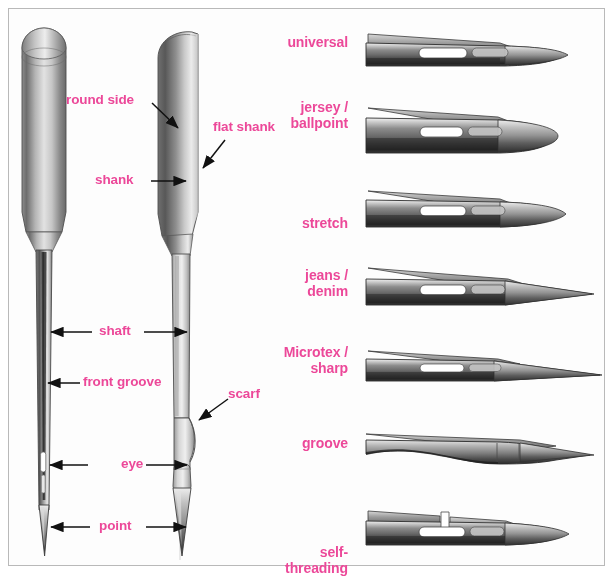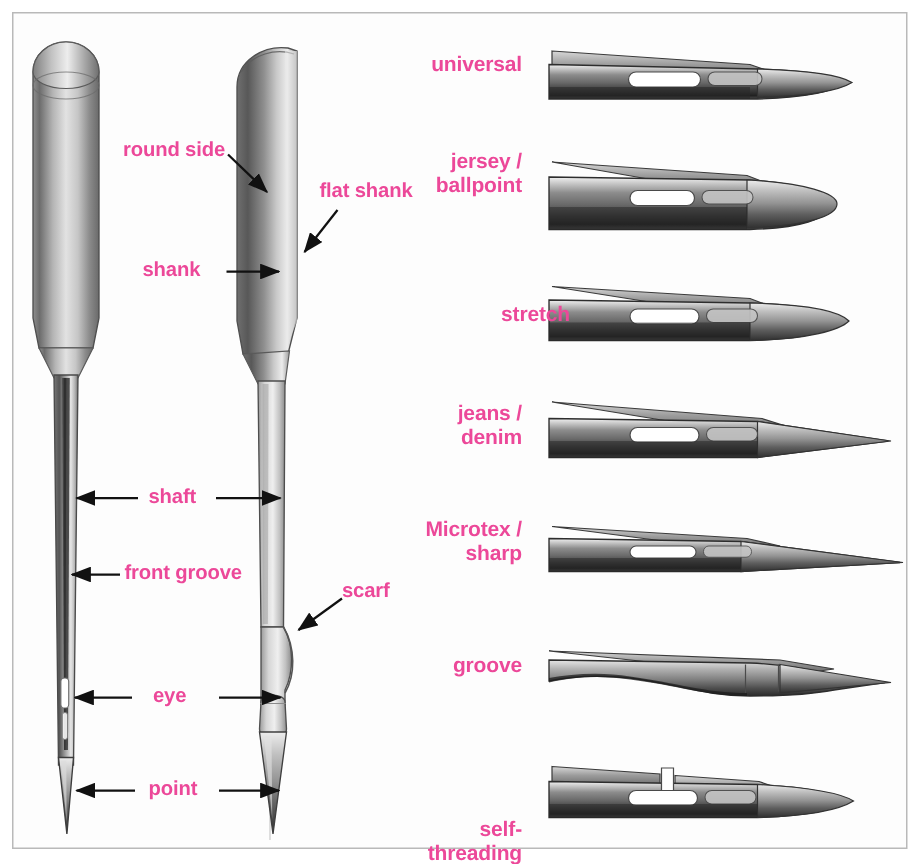--- a/index.html
+++ b/index.html
@@ -253,33 +253,33 @@
 
       <path d="M441,512 L449,512 L449,530 L441,530 Z" fill="#ffffff" stroke="#4a4a4a" stroke-width="0.8"></path>
       <rect x="419" y="527" width="46" height="10" rx="5" fill="#ffffff" stroke="#4a4a4a" stroke-width="0.8"></rect>
       <rect x="470" y="527" width="34" height="9" rx="4.5" fill="#c4c4c4" stroke="#4a4a4a" stroke-width="0.7" opacity="0.9"></rect>
       <path d="M366,536 L505,536 L505,545 L366,545 Z" fill="#262626" opacity="0.5"></path>
     </g>
 
   </svg>
   </div>
 
-  <div class="lbl lbl-left" style="left:66px;top:92px;padding-left:16px;">round side</div>
+  <div class="lbl lbl-left" style="left:66px;top:92px;">round side</div>
   <div class="lbl lbl-left" style="left:213px;top:119px;">flat shank</div>
   <div class="lbl lbl-left" style="left:95px;top:172px;">shank</div>
   <div class="lbl lbl-left" style="left:99px;top:323px;">shaft</div>
   <div class="lbl lbl-left" style="left:83px;top:374px;">front groove</div>
   <div class="lbl lbl-left" style="left:228px;top:386px;">scarf</div>
-  <div class="lbl lbl-left" style="left:102px;top:456px;">eye</div>
+  <div class="lbl lbl-left" style="left:121px;top:456px;">eye</div>
   <div class="lbl lbl-left" style="left:99px;top:518px;">point</div>
 
   <div class="lbl lbl-right" style="left:200px;top:35px;width:148px;">universal</div>
   <div class="lbl lbl-right" style="left:200px;top:100px;width:148px;">jersey /
 ballpoint</div>
-  <div class="lbl lbl-right" style="left:200px;top:202px;width:148px;margin-left:32px;">stretch</div>
+  <div class="lbl lbl-right" style="left:200px;top:216px;width:148px;">stretch</div>
   <div class="lbl lbl-right" style="left:200px;top:268px;width:148px;">jeans /
 denim</div>
   <div class="lbl lbl-right" style="left:200px;top:345px;width:148px;">Microtex /
 sharp</div>
   <div class="lbl lbl-right" style="left:200px;top:436px;width:148px;">groove</div>
   <div class="lbl lbl-right" style="left:200px;top:504px;width:148px;margin-top:41px;">self-
 threading</div>
 
 </div>
 

